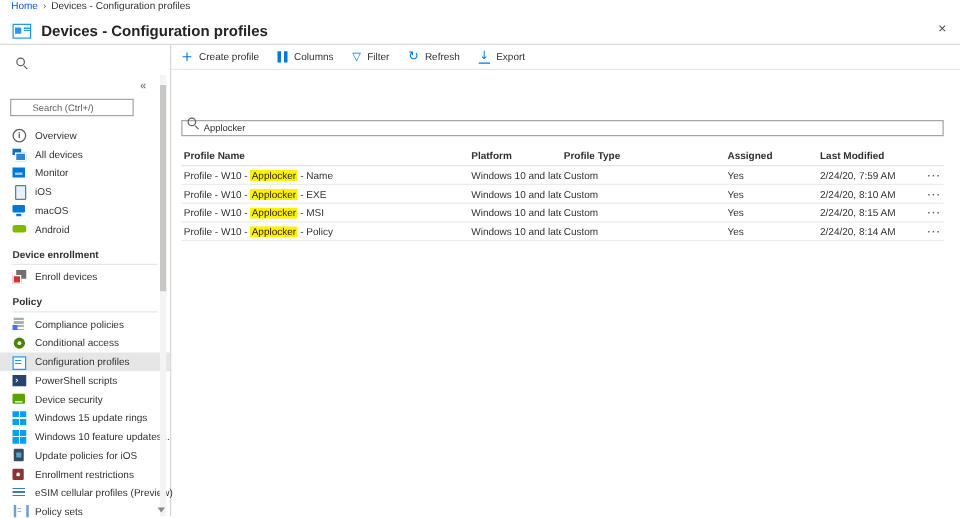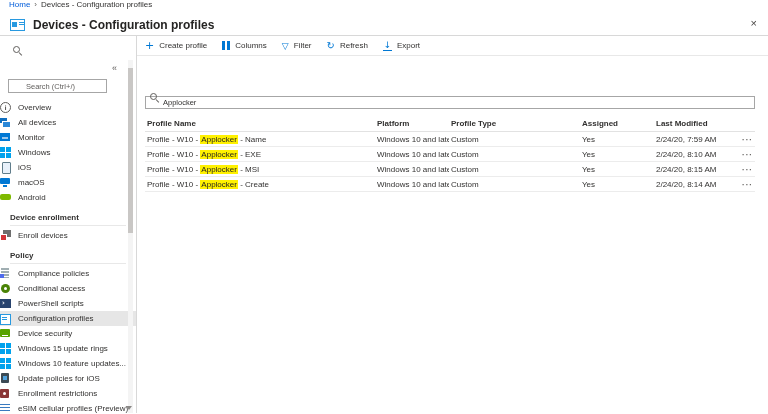--- a/index.html
+++ b/index.html
@@ -33,21 +33,21 @@
     padding:0 3px 0 17px; color:#323130; font-family:inherit; background:#fff; outline:none;margin-top:36px; }
   .in-wrap input::placeholder { color:#605e5c; }
   .collapse { width:15px; text-align:center; color:#605e5c; font-size:9px; cursor:pointer; }
   .mag { position:absolute; left:5px; top:3px; width:9px; height:9px; }
   .mag::before { content:""; position:absolute; left:0; top:0; width:5px; height:5px;
     border:1px solid #605e5c; border-radius:50%; }
   .mag::after { content:""; position:absolute; left:6px; top:6px; width:4px; height:1px;
     background:#605e5c; transform:rotate(45deg); transform-origin:left center; }
 
   .side-nav { margin-top:7px; }
-  .side-item { height:15px; display:flex; align-items:center; font-size:8px;
+  .side-item { height:15px; display:flex; align-items:center; padding-left:10px; font-size:8px;
     color:#323130; cursor:pointer; white-space:nowrap; }
   .side-item.sel { background:#e6e6e6; }
   .side-h { font-size:8px; font-weight:700; margin:4px 10px 2px; padding:4px 0 3px;
     border-bottom:1px solid #e8e8e8; color:#323130; }
 
   
   .sico { width:11px; height:11px; min-width:11px; position:relative; display:inline-block; margin-right:7px; }
   .overview-icon { border:1px solid #605e5c; border-radius:50%; }
   .overview-icon::after { content:"i"; position:absolute; left:0; right:0; top:0;
     font:700 6px/9px "DejaVu Sans",sans-serif; text-align:center; color:#605e5c; }
@@ -171,24 +171,20 @@
     <span class="sico devices-icon"></span>
     <span class="side-label">All devices</span>
   </div>
 
   <div class="side-item">
     <span class="sico monitor-icon"></span>
     <span class="side-label">Monitor</span>
   </div>
 
 
-  <div class="side-item">
-    <span class="sico windows-icon"></span>
-    <span class="side-label">Windows</span>
-  </div>
 
   <div class="side-item">
     <span class="sico ios-icon"></span>
     <span class="side-label">iOS</span>
   </div>
 
   <div class="side-item">
     <span class="sico macos-icon"></span>
     <span class="side-label">macOS</span>
   </div>
@@ -208,30 +204,30 @@
   <div class="side-h">Policy</div>
 
   <div class="side-item">
     <span class="sico compliance-icon"></span>
     <span class="side-label">Compliance policies</span>
   </div>
 
   <div class="side-item">
     <span class="sico conditional-access-icon"></span>
     <span class="side-label">Conditional access</span>
-  </div>
-
-  <div class="side-item">
-    <span class="sico powershell-icon"></span>
-    <span class="side-label">PowerShell scripts</span>
   </div>
 
   <div class="side-item sel">
     <span class="sico configuration-profiles-icon"></span>
     <span class="side-label">Configuration profiles</span>
+  </div>
+
+  <div class="side-item">
+    <span class="sico powershell-icon"></span>
+    <span class="side-label">PowerShell scripts</span>
   </div>
 
   <div class="side-item">
     <span class="sico device-security-icon"></span>
     <span class="side-label">Device security</span>
   </div>
 
   <div class="side-item">
     <span class="sico update-rings-icon"></span>
     <span class="side-label">Windows 15 update rings</span>
@@ -338,21 +334,21 @@
   <div class="tr">
     <span class="td name"><span class="np">Profile - W10 - </span><mark>Applocker</mark><span class="ns"> - MSI</span></span>
     <span class="td c-platform">Windows 10 and later</span>
     <span class="td c-type">Custom</span>
     <span class="td c-assigned">Yes</span>
     <span class="td c-modified">2/24/20, 8:15 AM</span>
     <span class="td c-actions">···</span>
   </div>
 
   <div class="tr">
-    <span class="td name"><span class="np">Profile - W10 - </span><mark>Applocker</mark><span class="ns"> - Create</span></span>
+    <span class="td name"><span class="np">Profile - W10 - </span><mark>Applocker</mark><span class="ns"> - Policy</span></span>
     <span class="td c-platform">Windows 10 and later</span>
     <span class="td c-type">Custom</span>
     <span class="td c-assigned">Yes</span>
     <span class="td c-modified">2/24/20, 8:14 AM</span>
     <span class="td c-actions">···</span>
   </div>
 </div>
       </div>
     </div>
 

